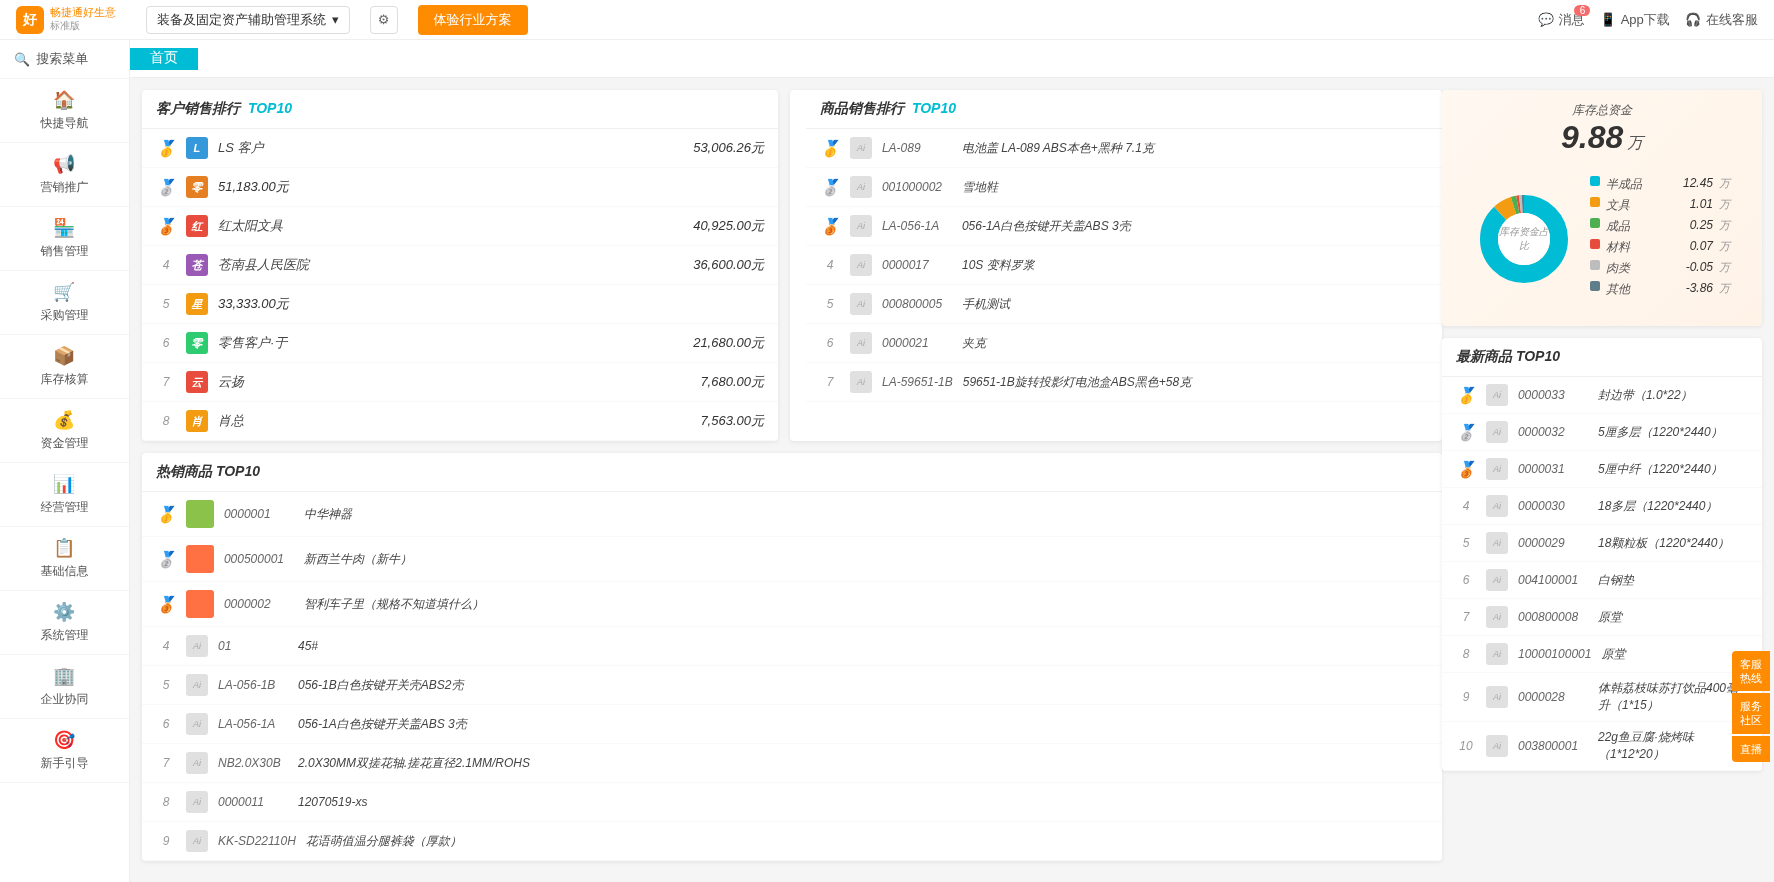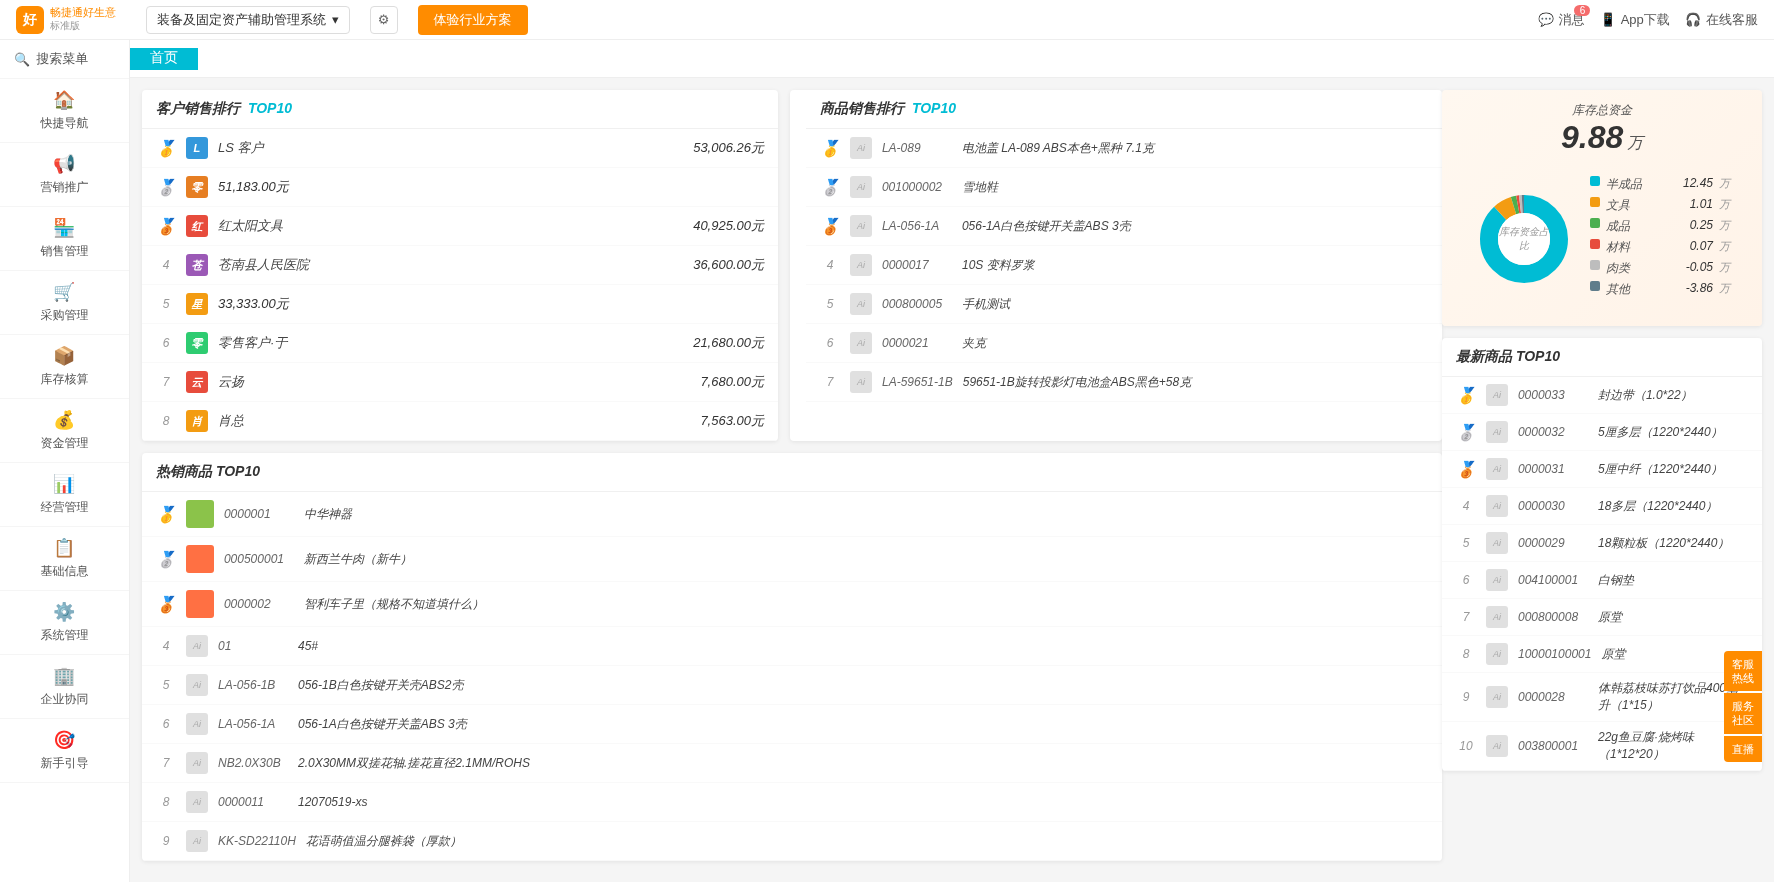--- a/index.html
+++ b/index.html
@@ -204,21 +204,21 @@
     ::-webkit-scrollbar { width: 4px; height: 4px; }
     ::-webkit-scrollbar-thumb { background: #ddd; border-radius: 2px; }
 
     
     .top-section { display: flex; gap: 12px; }
     .top-left-card { flex: 1; }
     .top-right-card { flex: 1; padding-left: 16px; }
 
     
     .float-service {
-      position: fixed; right: 12px; bottom: 120px;
+      position: fixed; right: 4px; bottom: 120px;
       display: flex; flex-direction: column; gap: 2px;
       z-index: 100;
     }
     .float-btn {
       background: #ff8c00; color: white; font-size: 11px;
       padding: 6px 8px; cursor: pointer; text-align: center;
       line-height: 1.3; width: 38px;
     }
     .float-btn:first-child { border-radius: 4px 0 0 0; }
     .float-btn:last-child { border-radius: 0 0 0 4px; }

